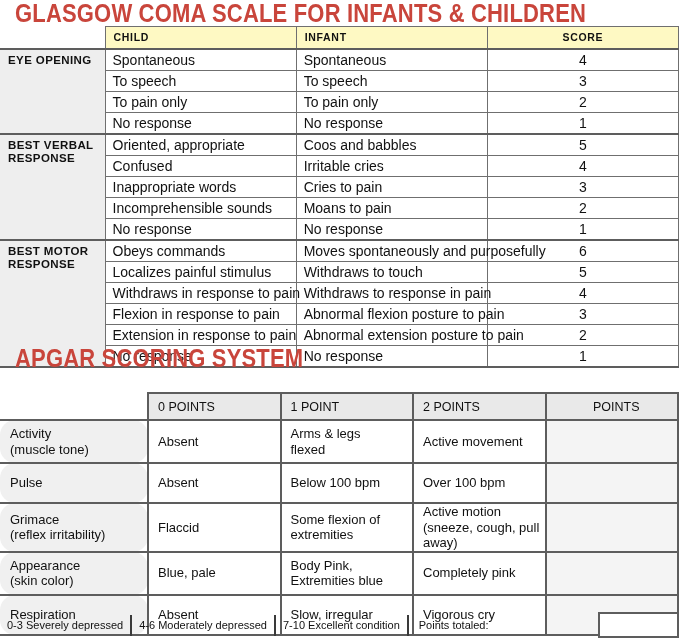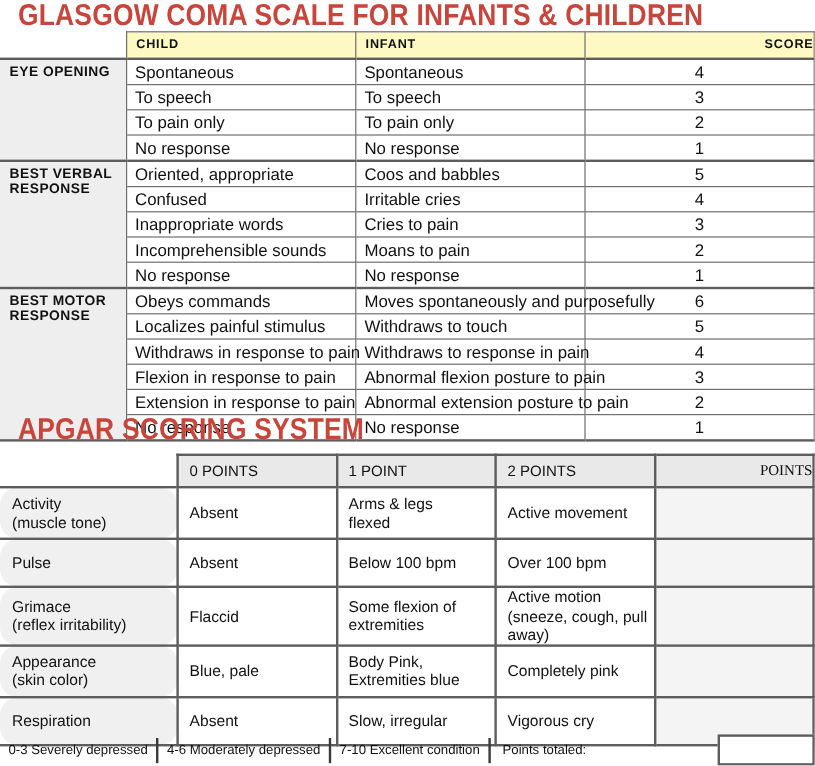--- a/index.html
+++ b/index.html
@@ -58,21 +58,21 @@
     font-family: "Liberation Sans Narrow", "Liberation Sans", sans-serif;
     font-weight: bold;
     font-size: 10.5px;
     letter-spacing: 0.7px;
     height: 22px;
     padding: 0 0 0 8px !important;
     vertical-align: middle !important;
     text-align: left;
     color: #111;
   }
-  .gcs-head.score { text-align: right; padding-left: 0 !important; margin-left: 20px; }
+  .gcs-head.score { text-align: center; padding-left: 0 !important; margin-left: 20px; }
 
   .gcs-cat {
     width: 105px;
     background: #eeeeee;
     border-top: 2px solid #5d5d5d;
     border-bottom: 2px solid #5d5d5d;
     border-right: 1px solid #6f6f6f;
     border-left: none;
     font-family: "Liberation Sans Narrow", "Liberation Sans", sans-serif;
     font-weight: bold;
@@ -96,40 +96,40 @@
     color: #111;
   }
   .gcs-cell.child  { width: 232px; }
   .gcs-cell.infant { width: 278px; }
   .gcs-cell.score  { width: 64px; text-align: center; padding-left: 0 !important; }
   tr.grp-first .gcs-cell { border-top: 2px solid #5d5d5d; }
   tr.grp-last  .gcs-cell { border-bottom: 2px solid #5d5d5d; margin-top: 34px; }
 
   
   #apgar-table {
-    position: absolute; left: 0px; top: 378px;
+    position: absolute; left: 0px; top: 392px;
     width: 679px;
     border-collapse: collapse;
     table-layout: fixed;
   }
   #apgar-table td, #apgar-table th { padding: 0; }
   .ap-corner { width: 148px; background: #ffffff; border: none; }
   .ap-head {
     background: #e9e9e9;
     border: 2px solid #5d5d5d;
     font-family: "Liberation Sans", sans-serif;
     font-size: 12.5px;
     height: 27px;
     text-align: left;
     padding: 0 0 0 9px !important;
     vertical-align: middle !important;
     font-weight: normal;
     color: #111;
   }
-  .ap-head.pts { text-align: right; font-family: Liberation Serif, serif; }
+  .ap-head.pts { text-align: center; }
 
   .ap-label {
     width: 148px;
     background: #f0f0f0;
     border-top: 2px solid #5d5d5d;
     border-bottom: 2px solid #5d5d5d;
     border-right: 2px solid #5d5d5d;
     border-left: none;
     font-size: 13px;
     line-height: 15.5px;

